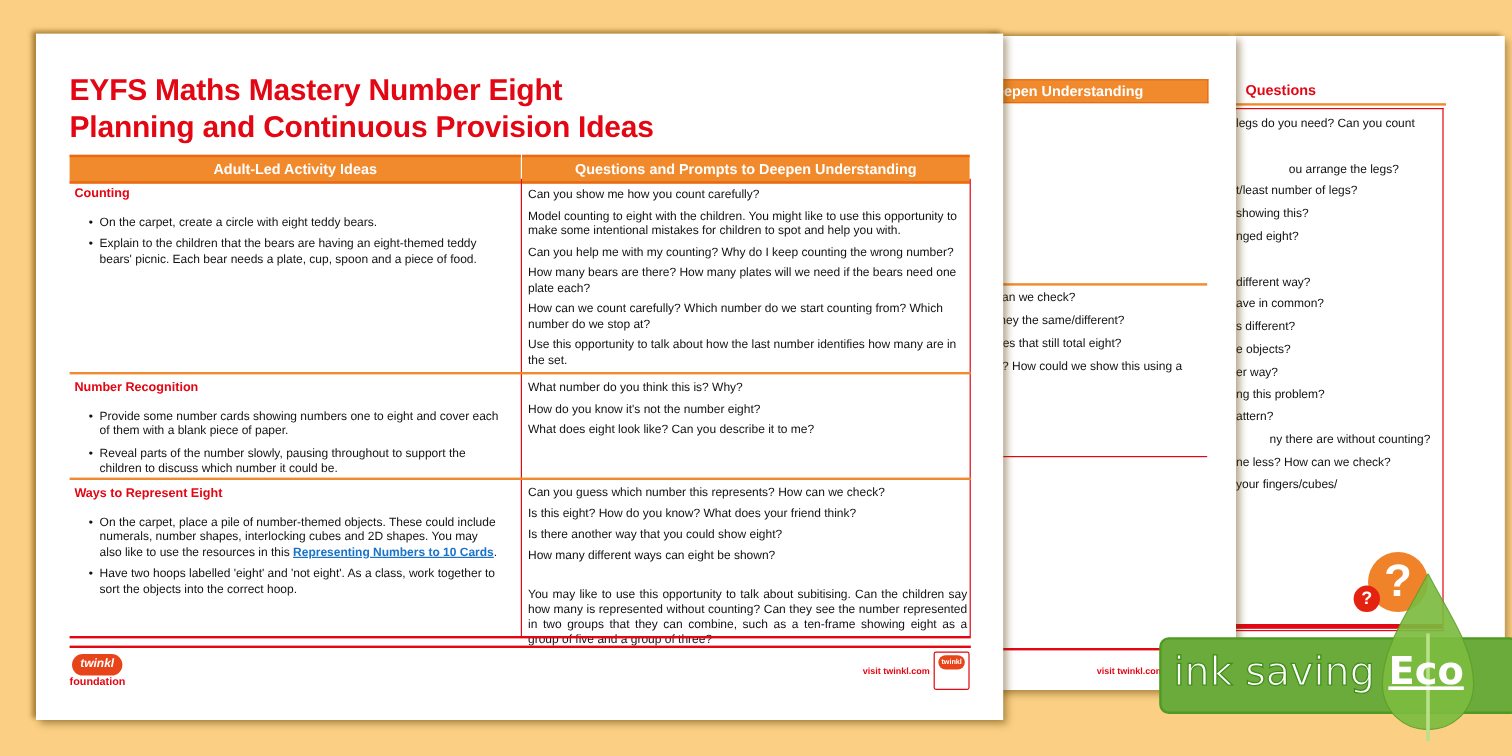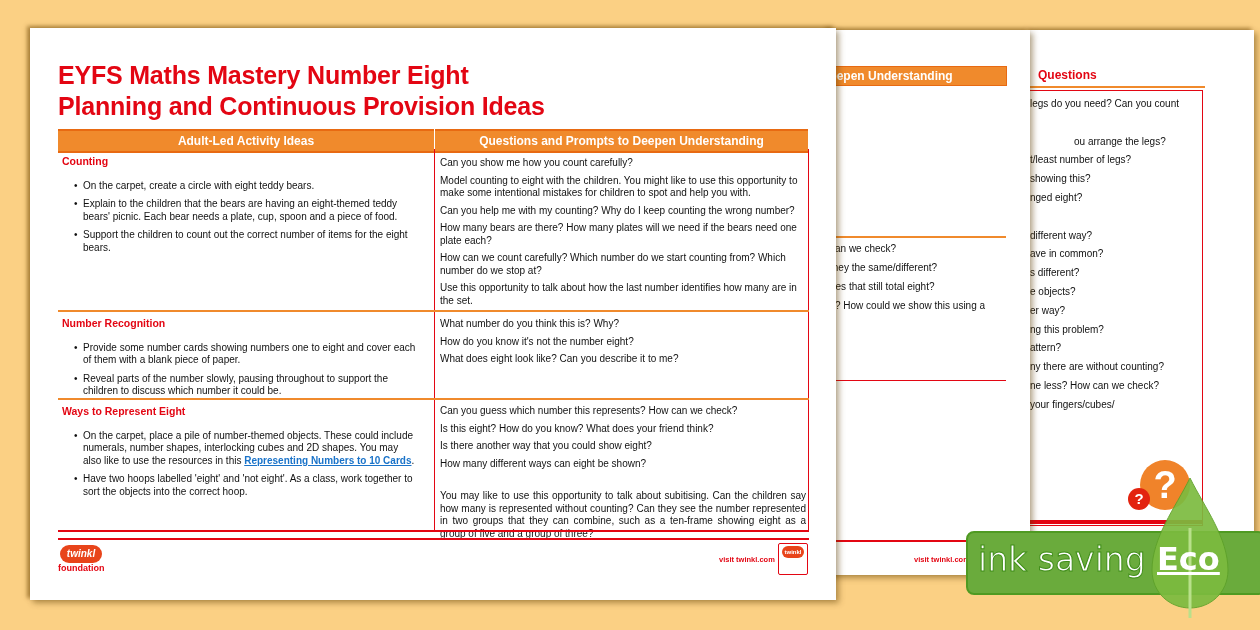--- a/index.html
+++ b/index.html
@@ -42,21 +42,21 @@
       <div style="height: 18.8px;">showing this?</div>
       <div style="height: 18.8px;">nged eight?</div>
       <div style="height: 18.8px;"></div>
       <div style="height: 18.8px;">different way?</div>
       <div style="height: 18.8px;">ave in common?</div>
       <div style="height: 18.8px;">s different?</div>
       <div style="height: 18.8px;">e objects?</div>
       <div style="height: 18.8px;">er way?</div>
       <div style="height: 18.8px;">ng this problem?</div>
       <div style="height: 18.8px;">attern?</div>
-      <div style="height: 18.8px;">ny there are without counting?</div>
+      <div style="height: 18.8px; margin-left: 28px;">ny there are without counting?</div>
       <div style="height: 18.8px;">ne less? How can we check?</div>
       <div style="height: 18.8px;">your fingers/cubes/</div>
     </div>
   <div style="position:absolute;left:0;top:490px;width:172px;height:4px;background:#e30613;"></div>
   <div style="position:absolute;left:110px;top:430px;width:50px;height:50px;border-radius:50%;background:#f0832a;color:#fff;font-weight:bold;font-size:38px;text-align:center;line-height:50px;">?</div>
   <div style="position:absolute;left:98px;top:458px;width:22px;height:22px;border-radius:50%;background:#e3230f;color:#fff;font-weight:bold;font-size:15px;text-align:center;line-height:22px;">?</div>
 </div>
 
 <div class="page" id="p2">
   <div style="position:absolute;left:0;top:36px;width:176px;height:18px;background:#f08a2c;border:1.5px solid #e86a12;border-left:none;color:#fff;font-weight:bold;font-size:12px;line-height:18px;padding-left:2px;">eepen Understanding</div>
@@ -83,21 +83,20 @@
   <div class="vline" style="left:404px;top:121px;height:381px;"></div>
   <div class="vline" style="left:778px;top:121px;height:381px;"></div>
   <div class="hline" style="left:28px;top:282px;width:751px;"></div>
   <div class="hline" style="left:28px;top:370px;width:751px;"></div>
 
   <div class="sec" style="left:32px;top:127px;width:368px;">
     <h3>Counting</h3>
     <ul>
       <li>On the carpet, create a circle with eight teddy bears.</li>
       <li>Explain to the children that the bears are having an eight-themed teddy bears' picnic. Each bear needs a plate, cup, spoon and a piece of food.</li>
-      <li>Support the children to count out the correct number of items for the eight bears.</li>
     </ul>
   </div>
   <div class="sec q" style="left:410px;top:129px;width:366px;">
     <p>Can you show me how you count carefully?</p>
     <p>Model counting to eight with the children. You might like to use this opportunity to make some intentional mistakes for children to spot and help you with.</p>
     <p>Can you help me with my counting? Why do I keep counting the wrong number?</p>
     <p>How many bears are there? How many plates will we need if the bears need one plate each?</p>
     <p>How can we count carefully? Which number do we start counting from? Which number do we stop at?</p>
     <p>Use this opportunity to talk about how the last number identifies how many are in the set.</p>
   </div>

